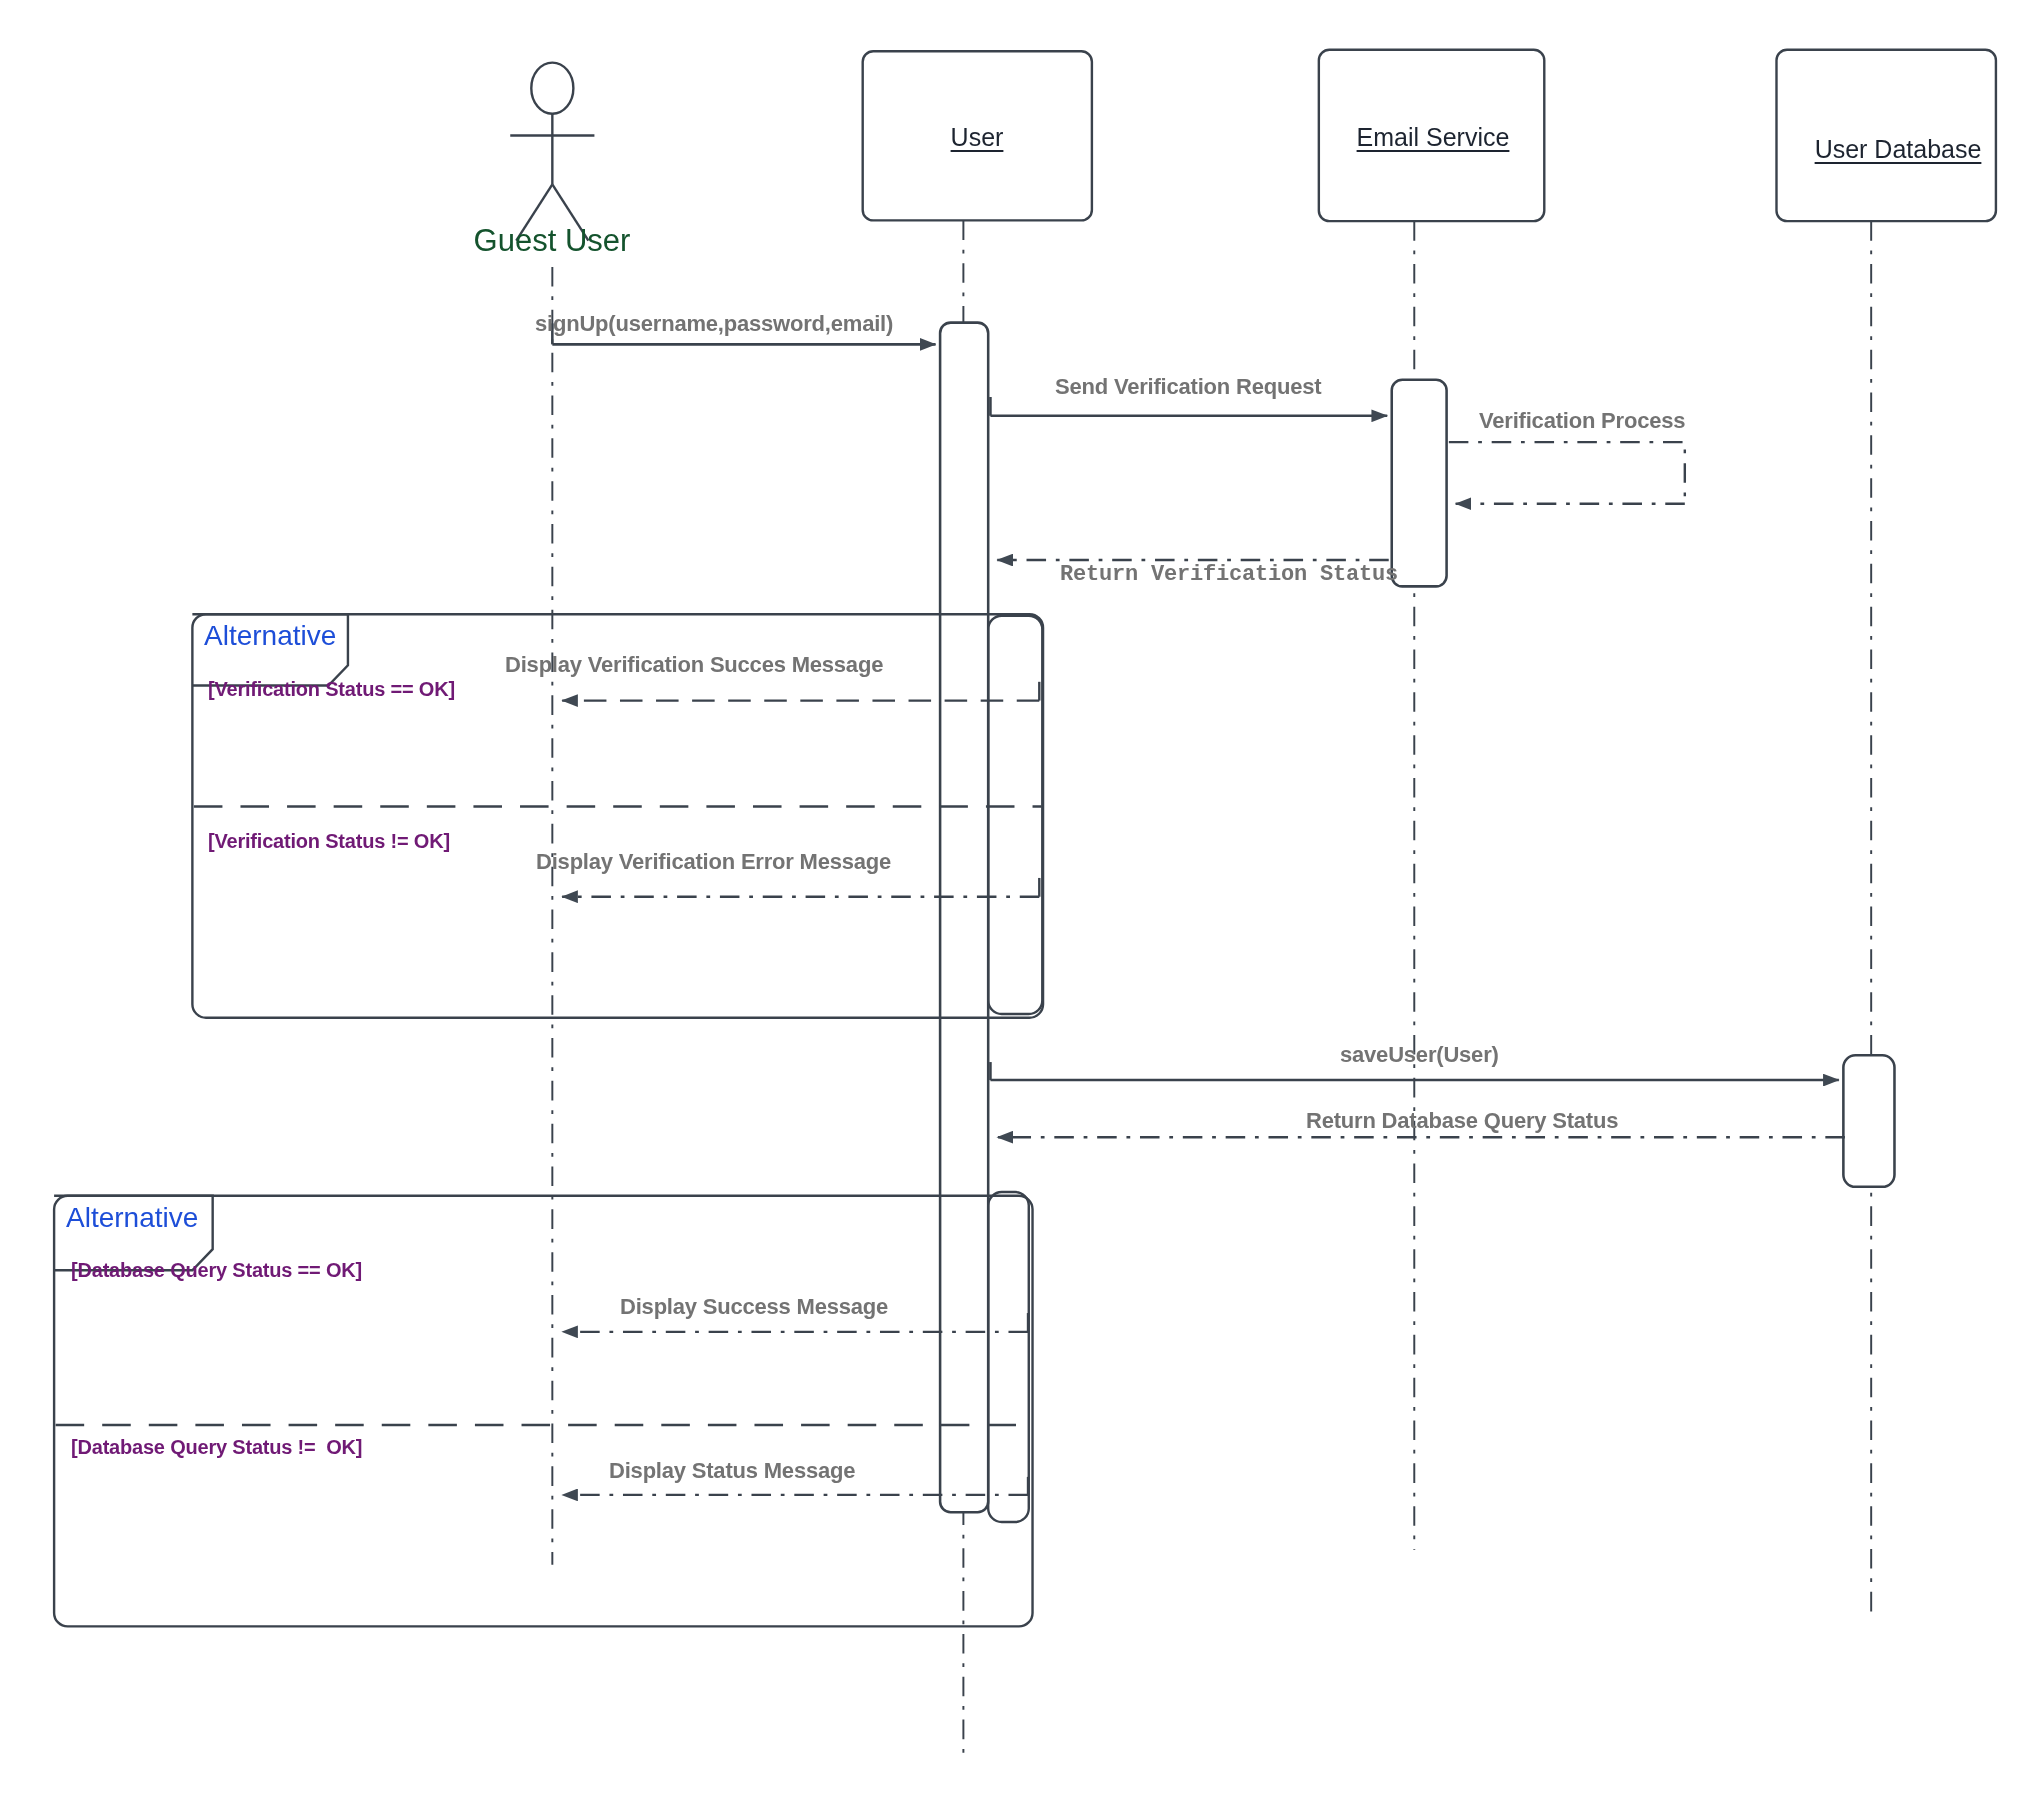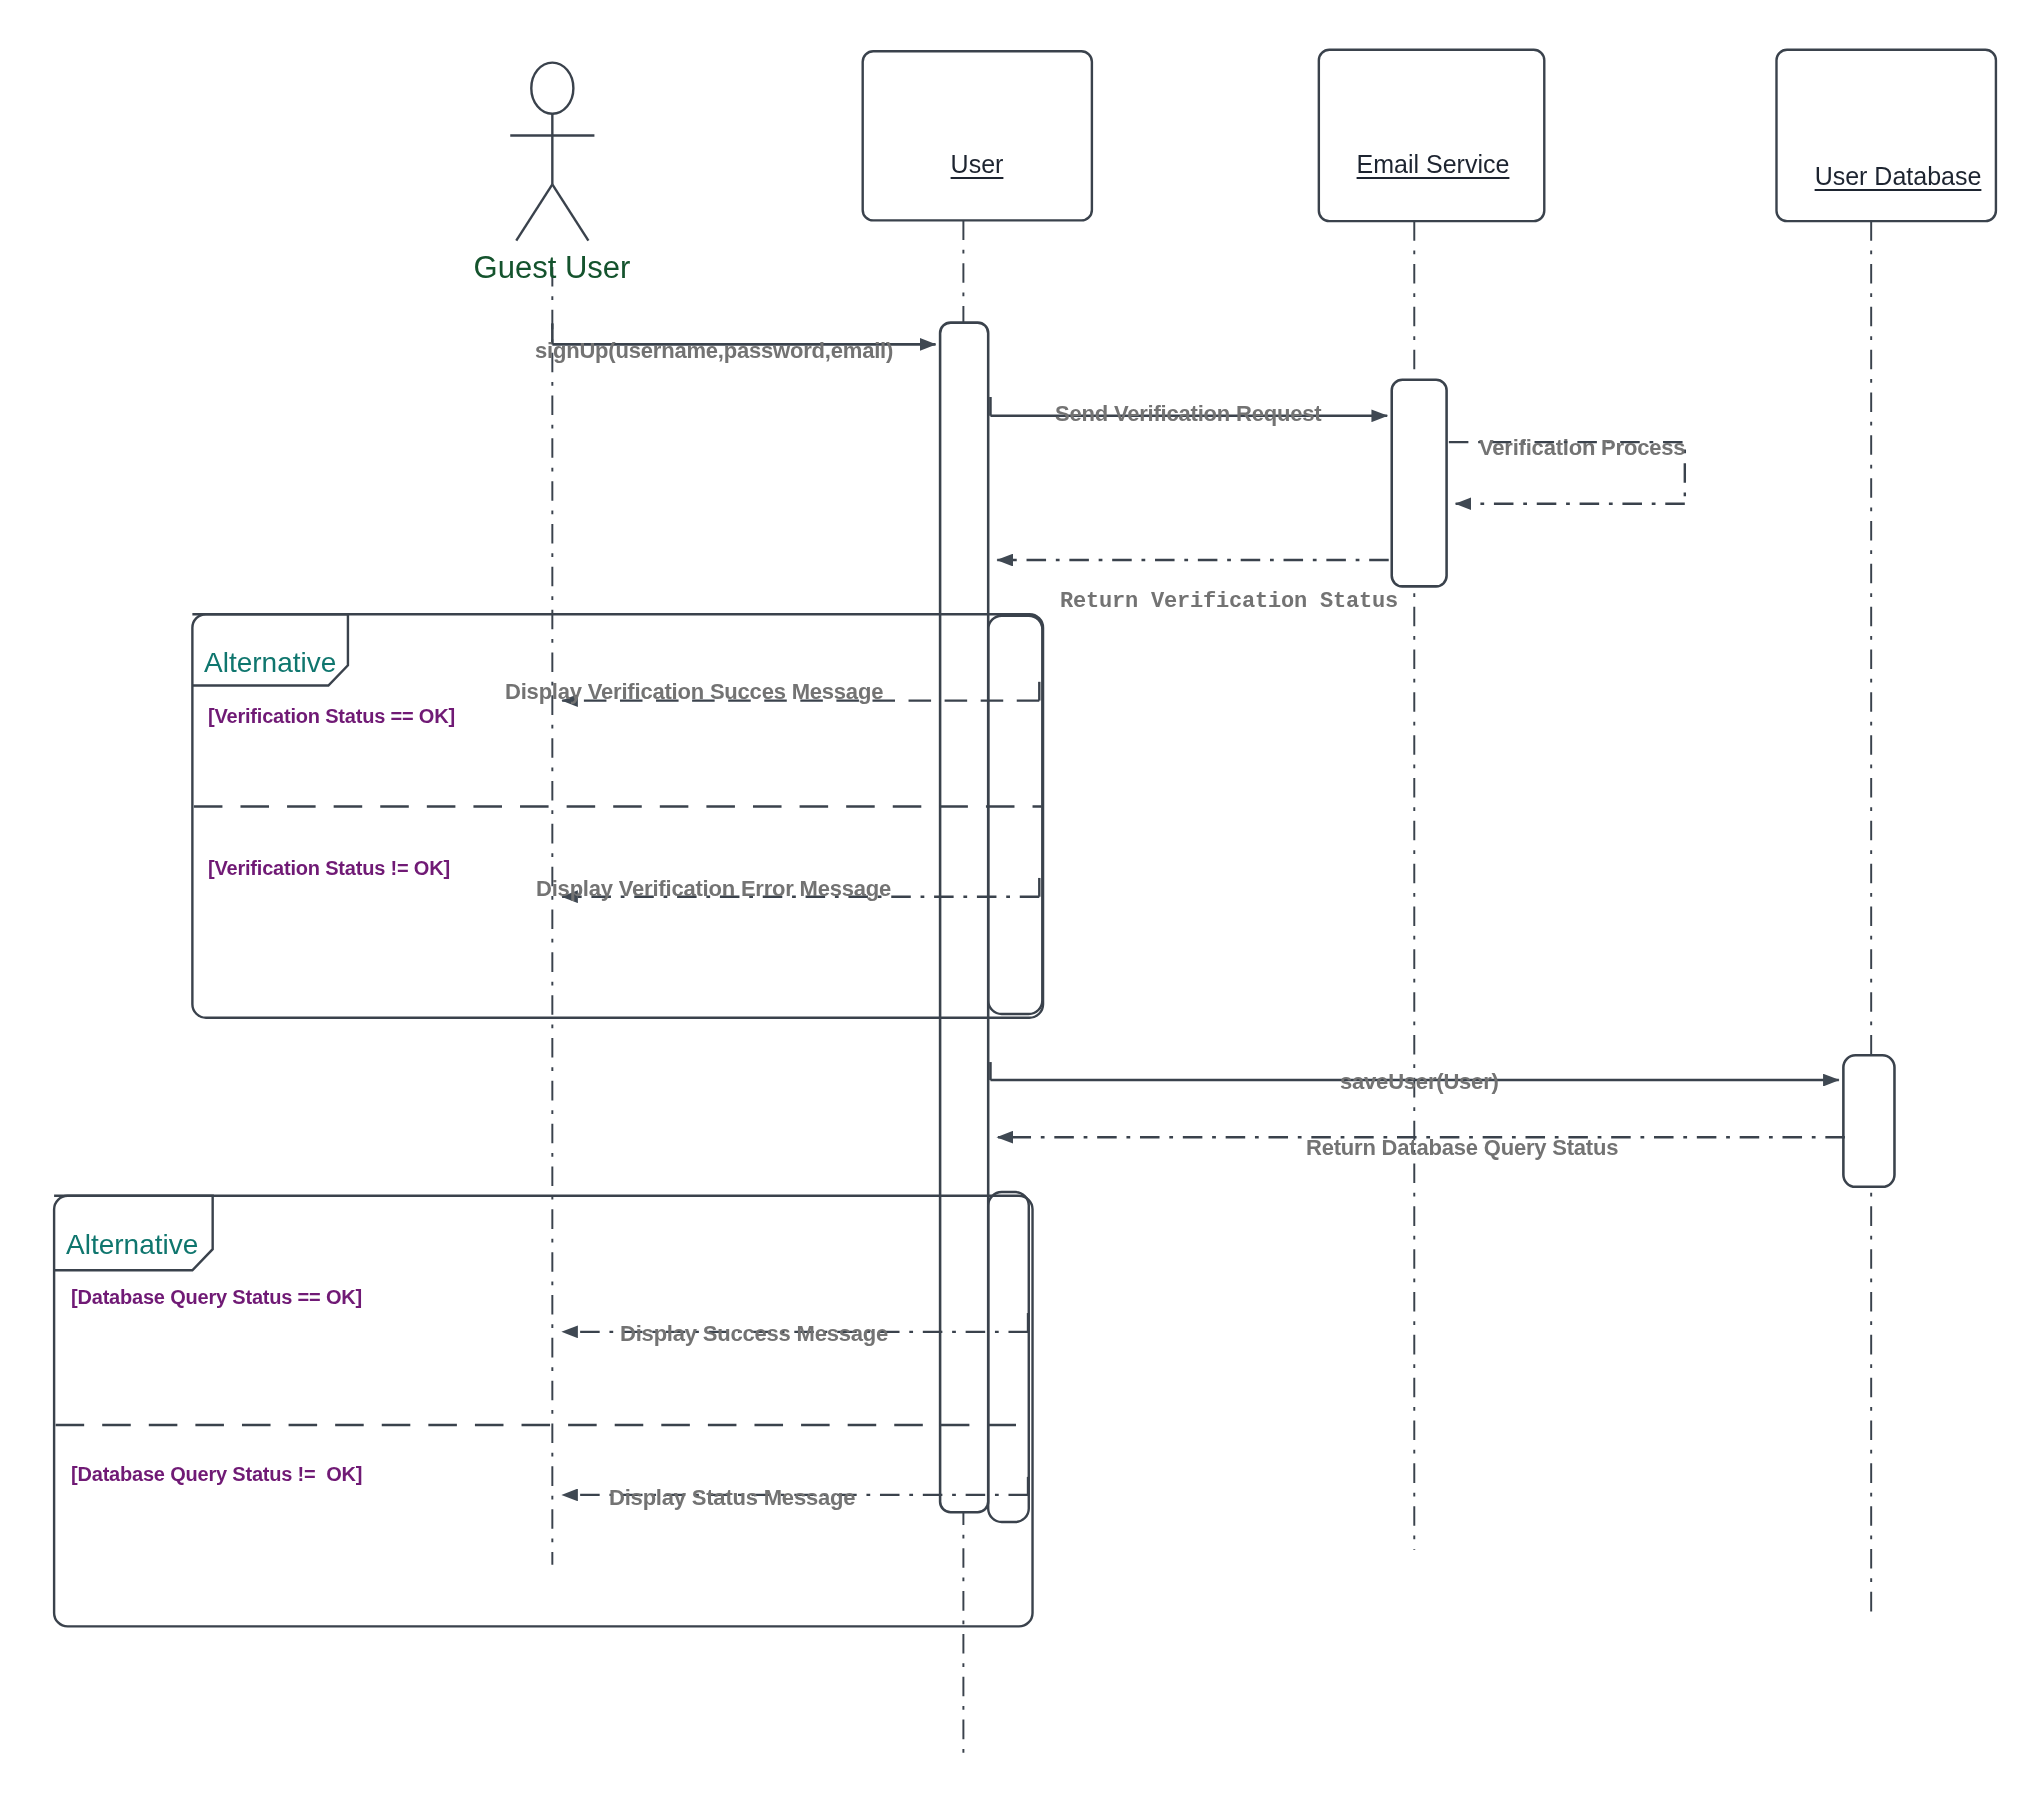--- a/index.html
+++ b/index.html
@@ -1,22 +1,22 @@
 <!DOCTYPE html>
 <html style="font-size:12px"><head>
 <meta charset="utf-8">
 <style>
   html,body{margin:0;padding:0;background:#ffffff;}
   body{font-family:"Liberation Sans",sans-serif;}
   #stage{position:relative;width:2035px;height:1810px;background:#ffffff;overflow:hidden;}
   #stage svg{position:absolute;left:0;top:0;}
-  .lbl{position:absolute;white-space:pre;color:#2f3640;margin-top:27px;}
+  .lbl{position:absolute;white-space:pre;color:#2f3640;}
   .msg{font-weight:bold;font-size:22px;color:#737373;letter-spacing:-0.2px;}
   .guard{font-weight:bold;font-size:20px;color:#701a75;letter-spacing:-0.2px;}
-  .frag-kw{font-size:28px;color:#0f766e;font-weight:400;}
+  .frag-kw{font-size:28px;color:#1d4ed8;font-weight:400;}
   .actor-name{font-size:31px;color:#14532d;font-weight:400;}
   .lifeline-name{font-size:25px;color:#1d2430;font-weight:400;text-decoration:underline;text-underline-offset:3.8px;text-decoration-thickness:2.3px;}
   .center{transform:translateX(-50%);}
 </style>
 </head>
 <body>
 
 <div id="stage">
 
   <svg width="2035" height="1810" viewBox="0 0 2708 2408">

